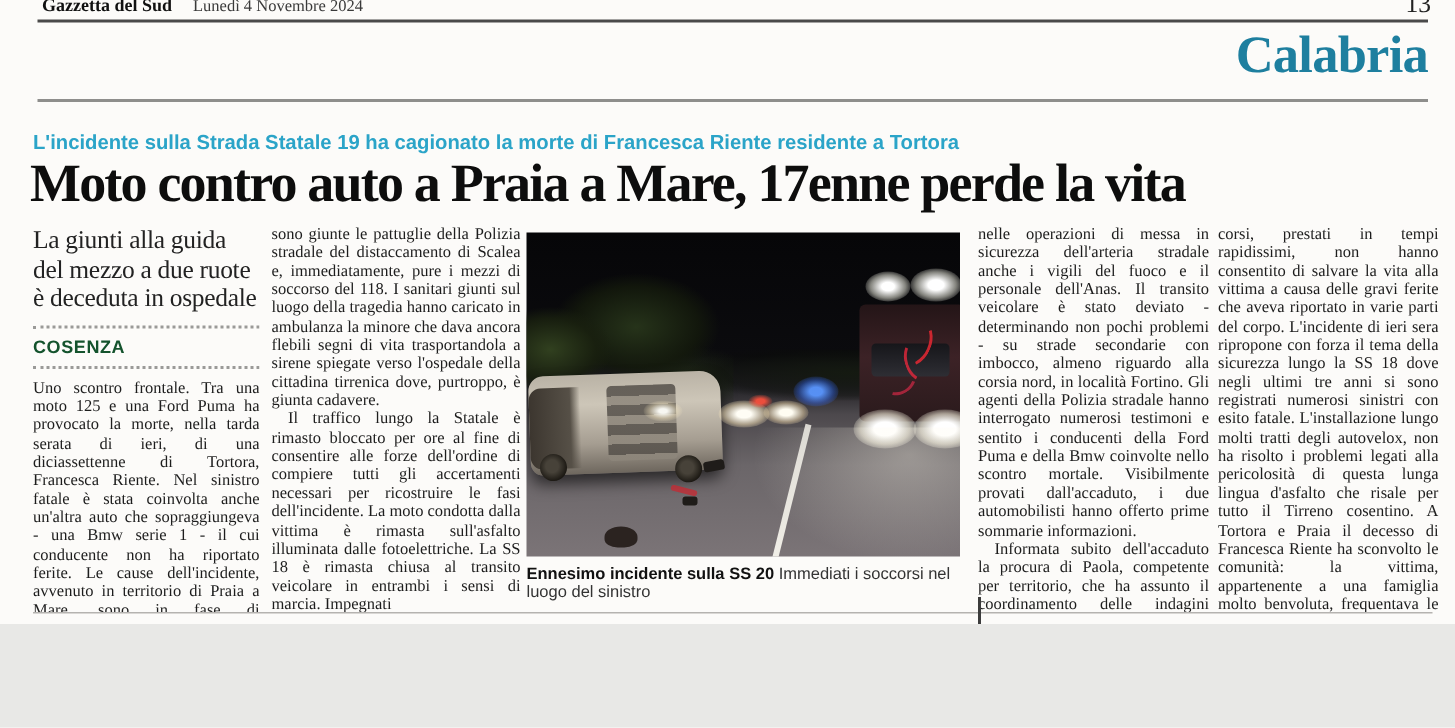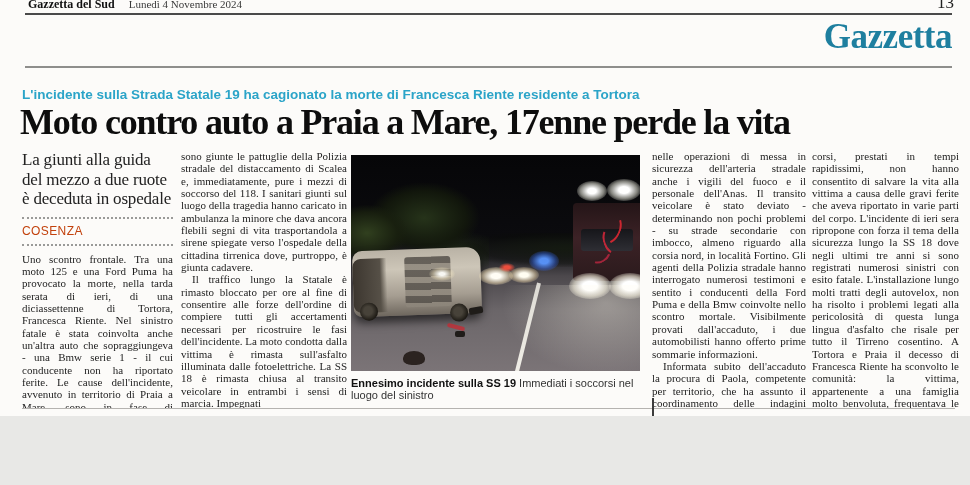--- a/index.html
+++ b/index.html
@@ -43,22 +43,22 @@
   .col1 { left:22px;  width:151px; }
   .col2 { left:181px; width:166px; }
   .col4 { left:652px; width:154px; }
   .col5 { left:812px; width:147px; }
   .subhead {
     font-size:17px; line-height:19.5px; font-weight:normal; color:#222;
     margin-bottom:8px; letter-spacing:-0.2px;
   }
   .dotted-rule { border-top:2px dotted #9a9a98; height:0; margin:3px 0; }
   .dateline {
-    font-family:"Liberation Sans",sans-serif; font-weight:normal;
-    font-size:12px; color:#c2410c; letter-spacing:0.4px; padding:2px 0 3px 0;
+    font-family:"Liberation Sans",sans-serif; font-weight:bold;
+    font-size:12px; color:#14532d; letter-spacing:0.4px; padding:2px 0 3px 0;
   }
   .col1 .body-text { margin-top:7px; }
 
   
   .photo-main {
     position:absolute; left:351px; top:155px; width:289px; height:216px;
     background:linear-gradient(180deg,#060608 0%,#0b0b0e 38%,#242327 48%,#4c484c 56%,#6b6669 72%,#7b7477 100%);
     overflow:hidden;
   }
   .foliage {
@@ -203,21 +203,21 @@
 
 <div id="page">
 
   <div class="masthead">
     <span class="paper-name">Gazzetta del Sud</span>
     <span class="edition-date">Lunedì 4 Novembre 2024</span>
   </div>
   <div class="folio">13</div>
   <div class="rule-masthead"></div>
 
-  <div class="section-title">Gazzetta</div>
+  <div class="section-title">Calabria</div>
   <div class="rule-section"></div>
 
   <div class="kicker">L'incidente sulla Strada Statale 19 ha cagionato la morte di Francesca Riente residente a Tortora</div>
   <h1 class="headline">Moto contro auto a Praia a Mare, 17enne perde la vita</h1>
 
   <div class="col col1">
     <div class="subhead">La giunti alla guida del mezzo a due ruote è deceduta in ospedale</div>
     <div class="dotted-rule"></div>
     <div class="dateline">COSENZA</div>
     <div class="dotted-rule"></div>
@@ -258,21 +258,21 @@
     <div class="red-streak rs2"></div>
     <div class="red-streak rs3"></div>
     <div class="road-sheen"></div>
     <div class="lane-line"></div>
     <div class="debris d1"></div>
     <div class="debris d2"></div>
     <div class="debris d3"></div>
     <div class="d-red"></div>
   </div>
   <div class="photo-caption">
-    <b>Ennesimo incidente sulla SS 19</b><span> Immediati i soccorsi nel luogo del sinistro</span>
+    <b>Ennesimo incidente sulla SS 20</b><span> Immediati i soccorsi nel luogo del sinistro</span>
   </div>
 
   <div class="col col4">
     <div class="body-text">
       <p>nelle operazioni di messa in sicurezza dell'arteria stradale anche i vigili del fuoco e il personale dell'Anas. Il transito veicolare è stato deviato - determinando non pochi problemi - su strade secondarie con imbocco, almeno riguardo alla corsia nord, in località Fortino. Gli agenti della Polizia stradale hanno interrogato numerosi testimoni e sentito i conducenti della Ford Puma e della Bmw coinvolte nello scontro mortale. Visibilmente provati dall'accaduto, i due automobilisti hanno offerto prime sommarie informazioni.</p>
       <p class="indent">Informata subito dell'accaduto la procura di Paola, competente per territorio, che ha assunto il coordinamento delle indagini attraverso il pubblico ministero di turno. I soc-</p>
     </div>
   </div>
 
   <div class="col col5">

